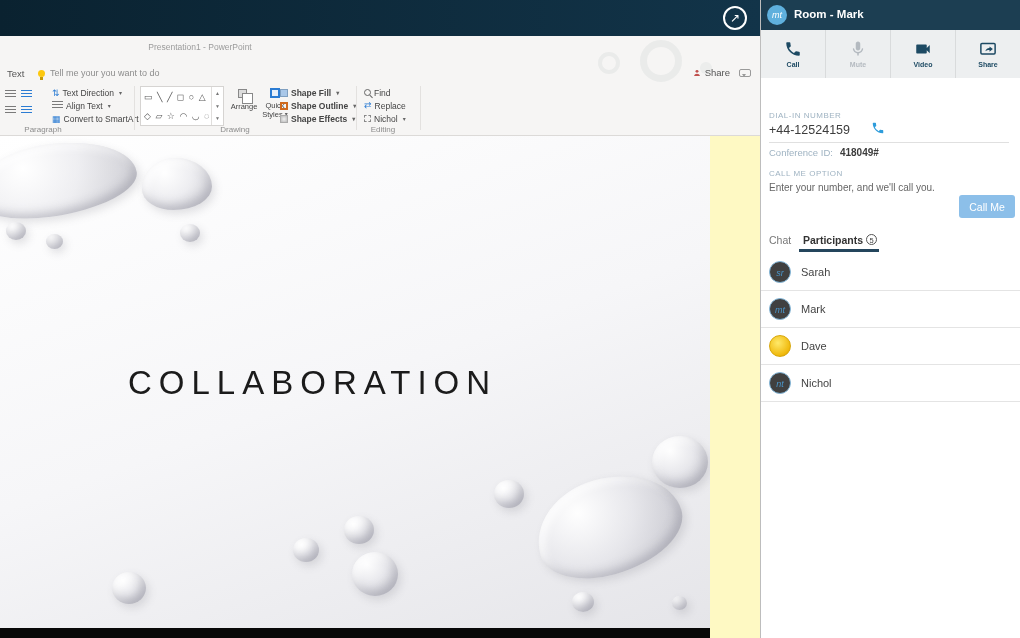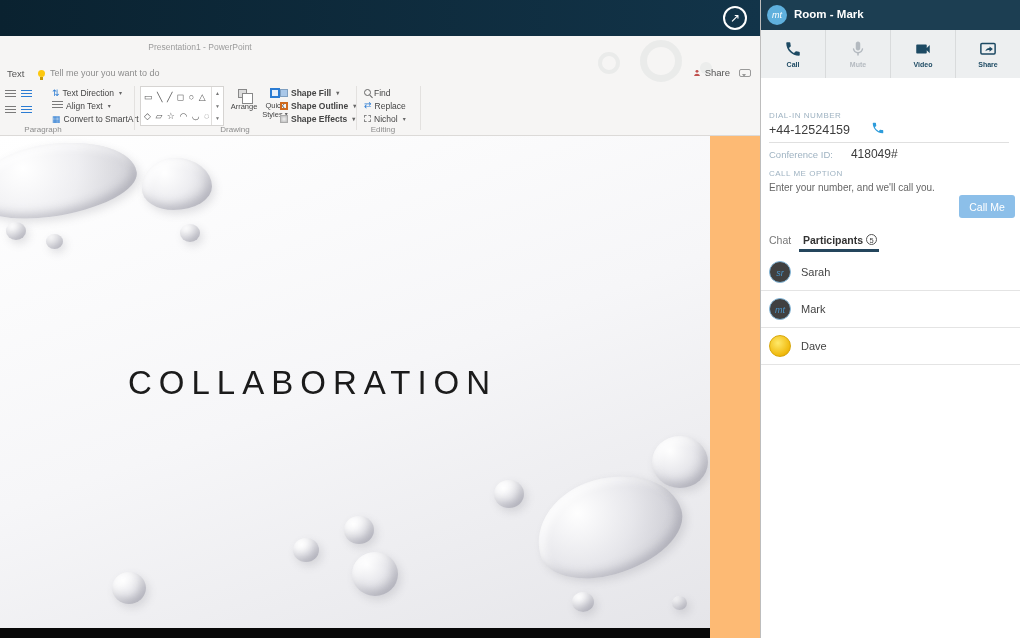--- a/index.html
+++ b/index.html
@@ -82,21 +82,21 @@
             background:radial-gradient(#f0f0f0,#b9b9b9); border:1px solid #aaa; }
 
   .ic-find { display:inline-block; width:7px; height:7px; border:1.4px solid #666;
             border-radius:50%; position:relative; }
   .ic-find::after { content:''; position:absolute; right:-3px; bottom:-2px; width:4px;
             height:1.4px; background:#666; transform:rotate(45deg); }
   .ic-replace { font-size:9px; color:#2b7cd3; line-height:9px; }
   .ic-select { display:inline-block; width:7px; height:7px; border:1px dashed #888; }
 
   
-  .slide-region { position:absolute; left:0; top:136px; width:760px; height:502px; background:#fdba74; }
+  .slide-region { position:absolute; left:0; top:136px; width:760px; height:502px; background:#fef9c3; }
   .slide { position:absolute; left:0; top:0; width:710px; height:492px; overflow:hidden;
             background:linear-gradient(160deg,#ffffff 0%,#f6f6f8 50%,#e5e5e9 100%); }
   .slide-title { position:absolute; left:128px; top:228px; font-size:33px; letter-spacing:7px;
             color:#1b1b1b; font-weight:400; }
   .drop { position:absolute; border-radius:50%;
             background:radial-gradient(circle at 32% 28%, rgba(255,255,255,.95),
               rgba(228,228,233,.6) 45%, rgba(178,178,188,.5) 80%, rgba(152,152,162,.45));
             box-shadow:inset -4px -5px 10px rgba(140,140,152,.45),
               inset 4px 5px 8px rgba(255,255,255,.9), 3px 4px 8px rgba(100,100,110,.18); }
   .drop.blob { border-radius:48% 52% 55% 45% / 60% 55% 45% 40%; }
@@ -125,21 +125,21 @@
   .options-title { position:absolute; left:8px; top:2px; font-size:11px; font-weight:bold; color:#1c3e52; }
   .chev-up { position:absolute; right:12px; top:8px; width:7px; height:7px;
             border-left:1.5px solid #1c3e52; border-top:1.5px solid #1c3e52; transform:rotate(45deg); }
 
   .sec-label { position:absolute; left:8px; font-size:8px; color:#9fb3c2; letter-spacing:.5px; }
   .dial-number { position:absolute; left:8px; top:123px; font-size:12.5px; color:#3c3c3c; }
   .dial-phone { position:absolute; left:110px; top:121px; width:14px; height:14px; cursor:pointer; }
   .dial-phone svg { width:14px; height:14px; fill:#2d9cdb; }
   .dial-underline { position:absolute; left:8px; top:142px; width:240px; border-bottom:1px solid #e0e0e0; }
   .conf-row { position:absolute; left:8px; top:147px; font-size:9.5px; color:#9fb3c2; }
-  .conf-id { color:#3c3c3c; font-size:12px; font-weight:normal; margin-left:18px; }
+  .conf-id { color:#3c3c3c; font-size:10px; font-weight:bold; margin-left:7px; }
 
   .callme-hint { position:absolute; left:8px; top:182px; font-size:10px; color:#666; }
   .phone-input { position:absolute; left:8px; top:196px; width:182px; height:21px;
             border:1px solid #dcdcdc; font-size:10px; padding:0 7px; color:#444;
             font-family:"Liberation Sans", sans-serif; }
   .phone-input::placeholder { color:#b9b9b9; }
   .callme-btn { position:absolute; left:198px; top:195px; width:56px; height:23px; background:#8cbfe9;
             color:#fff; border:none; border-radius:3px; font-size:10.5px; cursor:pointer;
             font-family:"Liberation Sans", sans-serif; }
 
@@ -362,15 +362,19 @@
         <span class="pname">Sarah</span>
       </div>
       <div class="prow">
         <span class="pav">mt</span>
         <span class="pname">Mark</span>
       </div>
       <div class="prow">
         <span class="pav img"></span>
         <span class="pname">Dave</span>
       </div>
+      <div class="prow">
+        <span class="pav">nt</span>
+        <span class="pname">Nichol</span>
+      </div>
     </div>
   </div>
 </div>
 
 </body></html>

